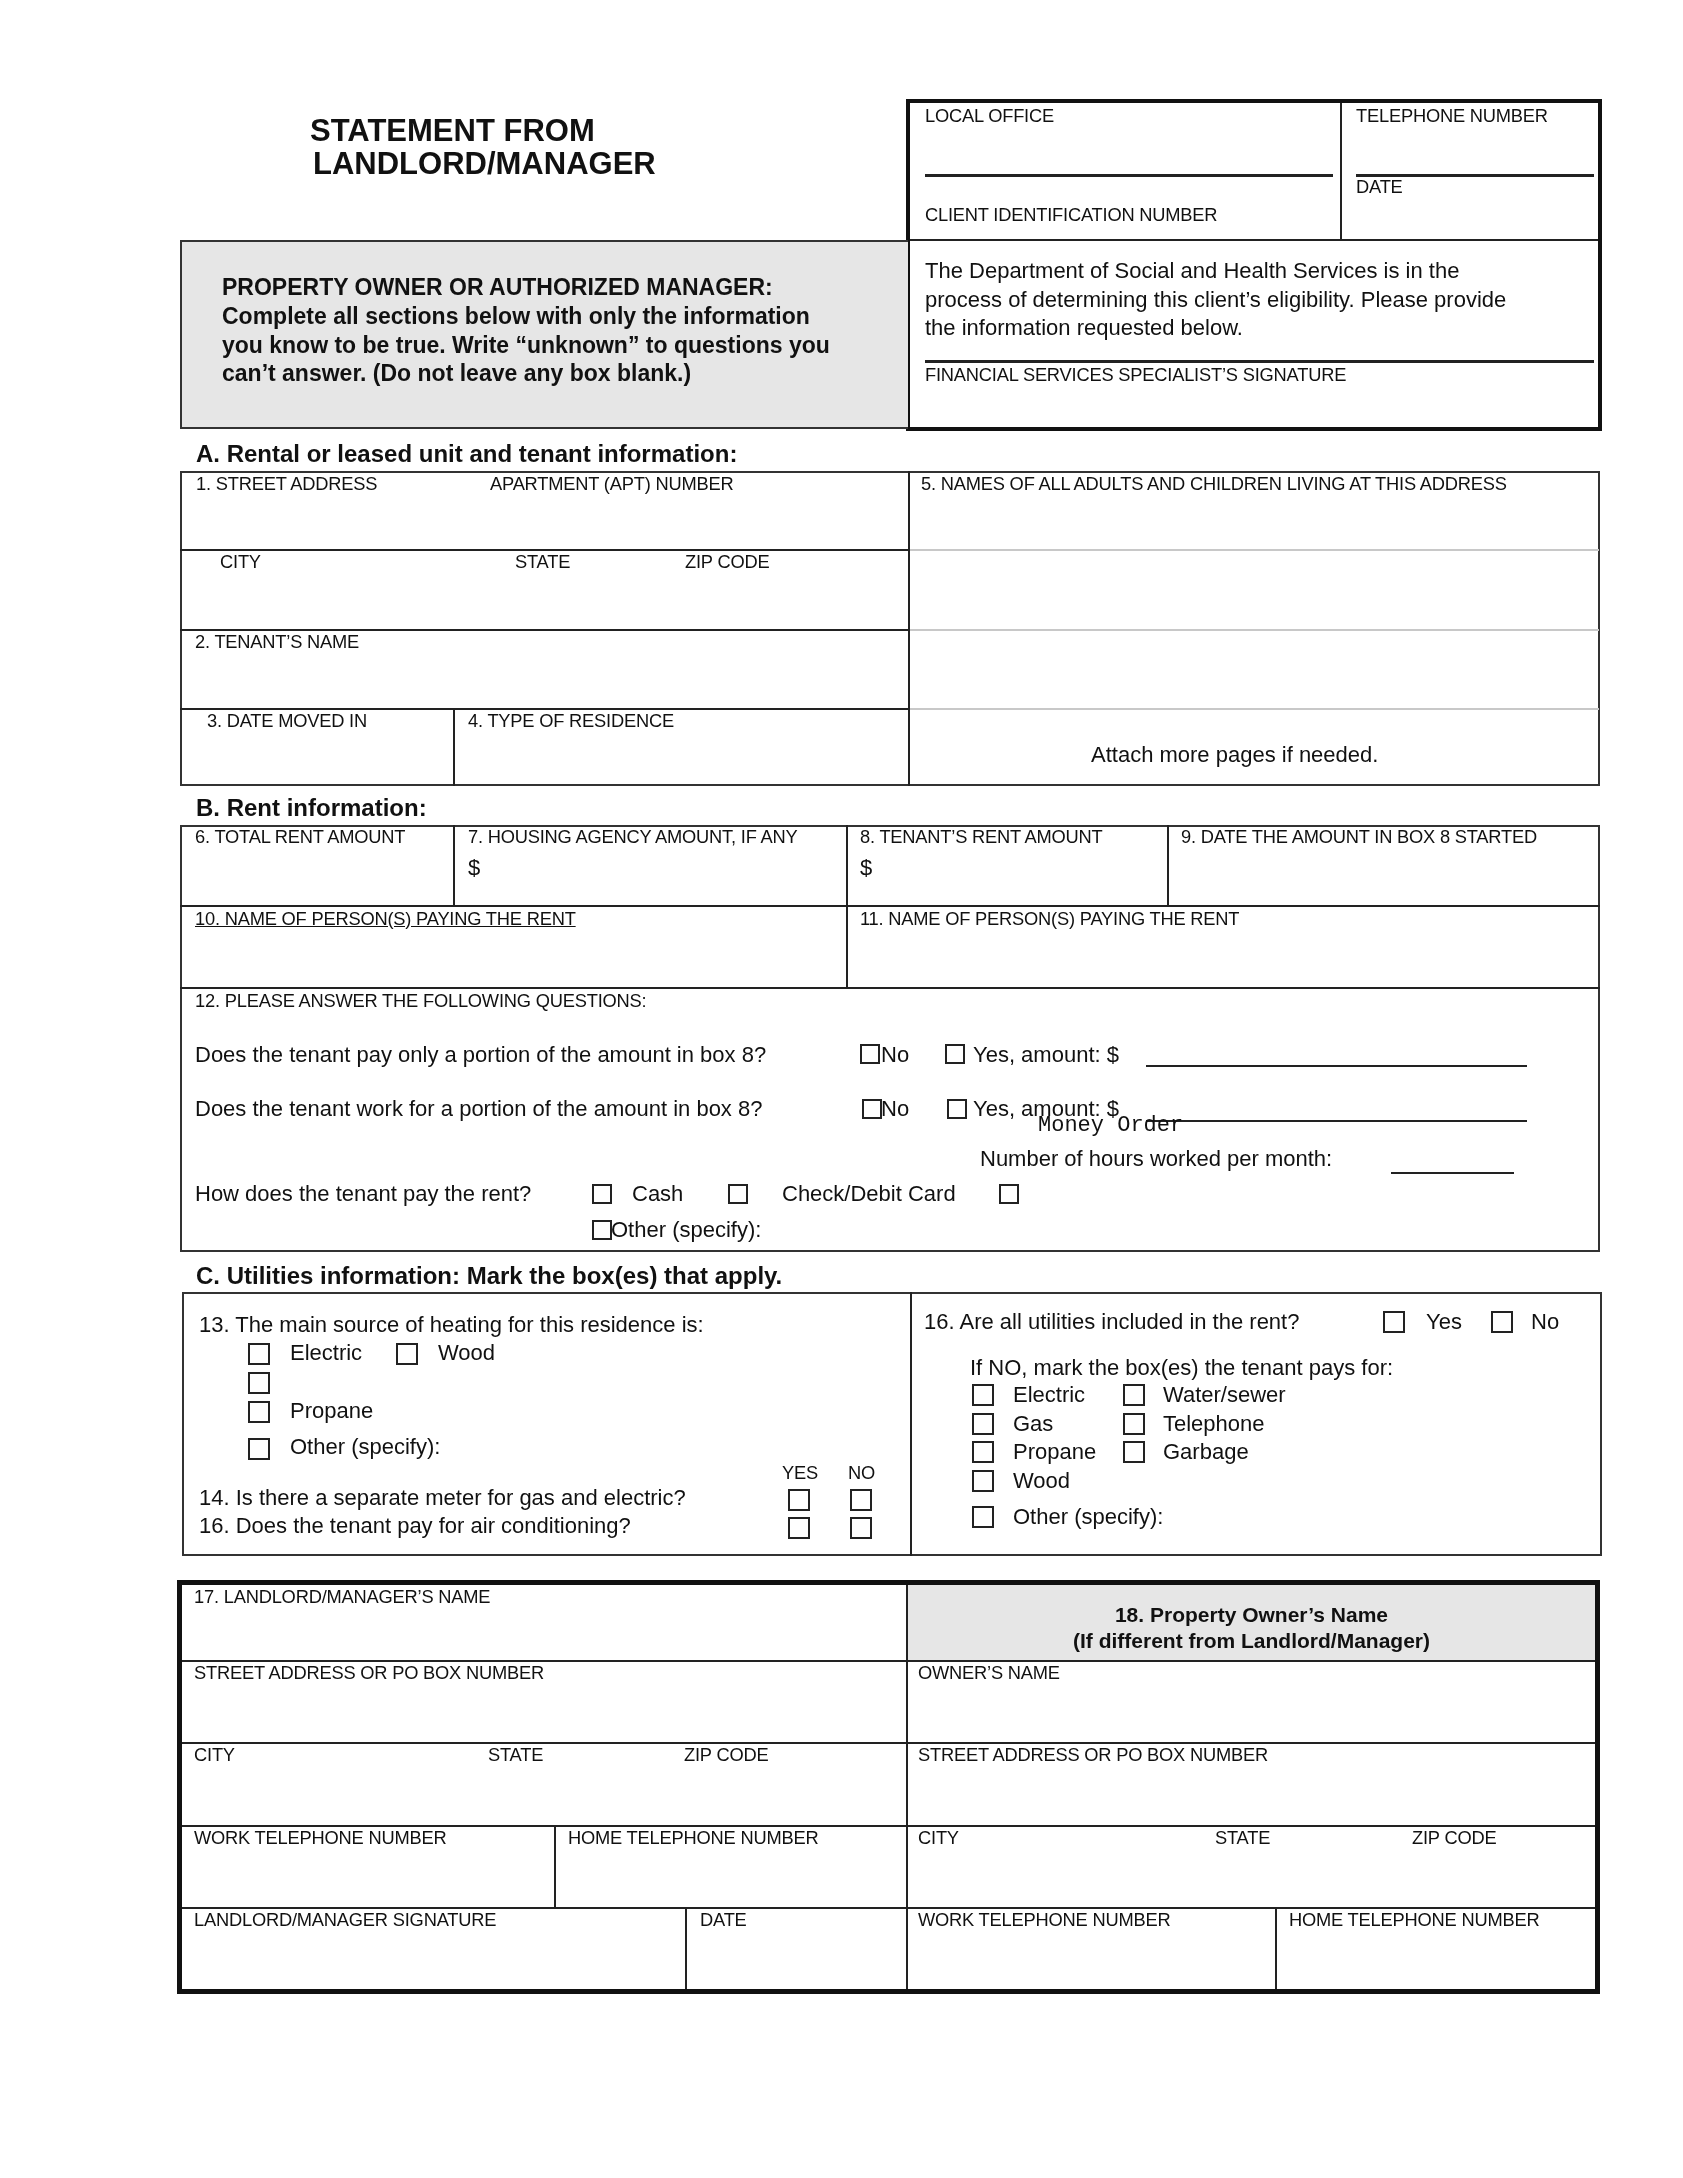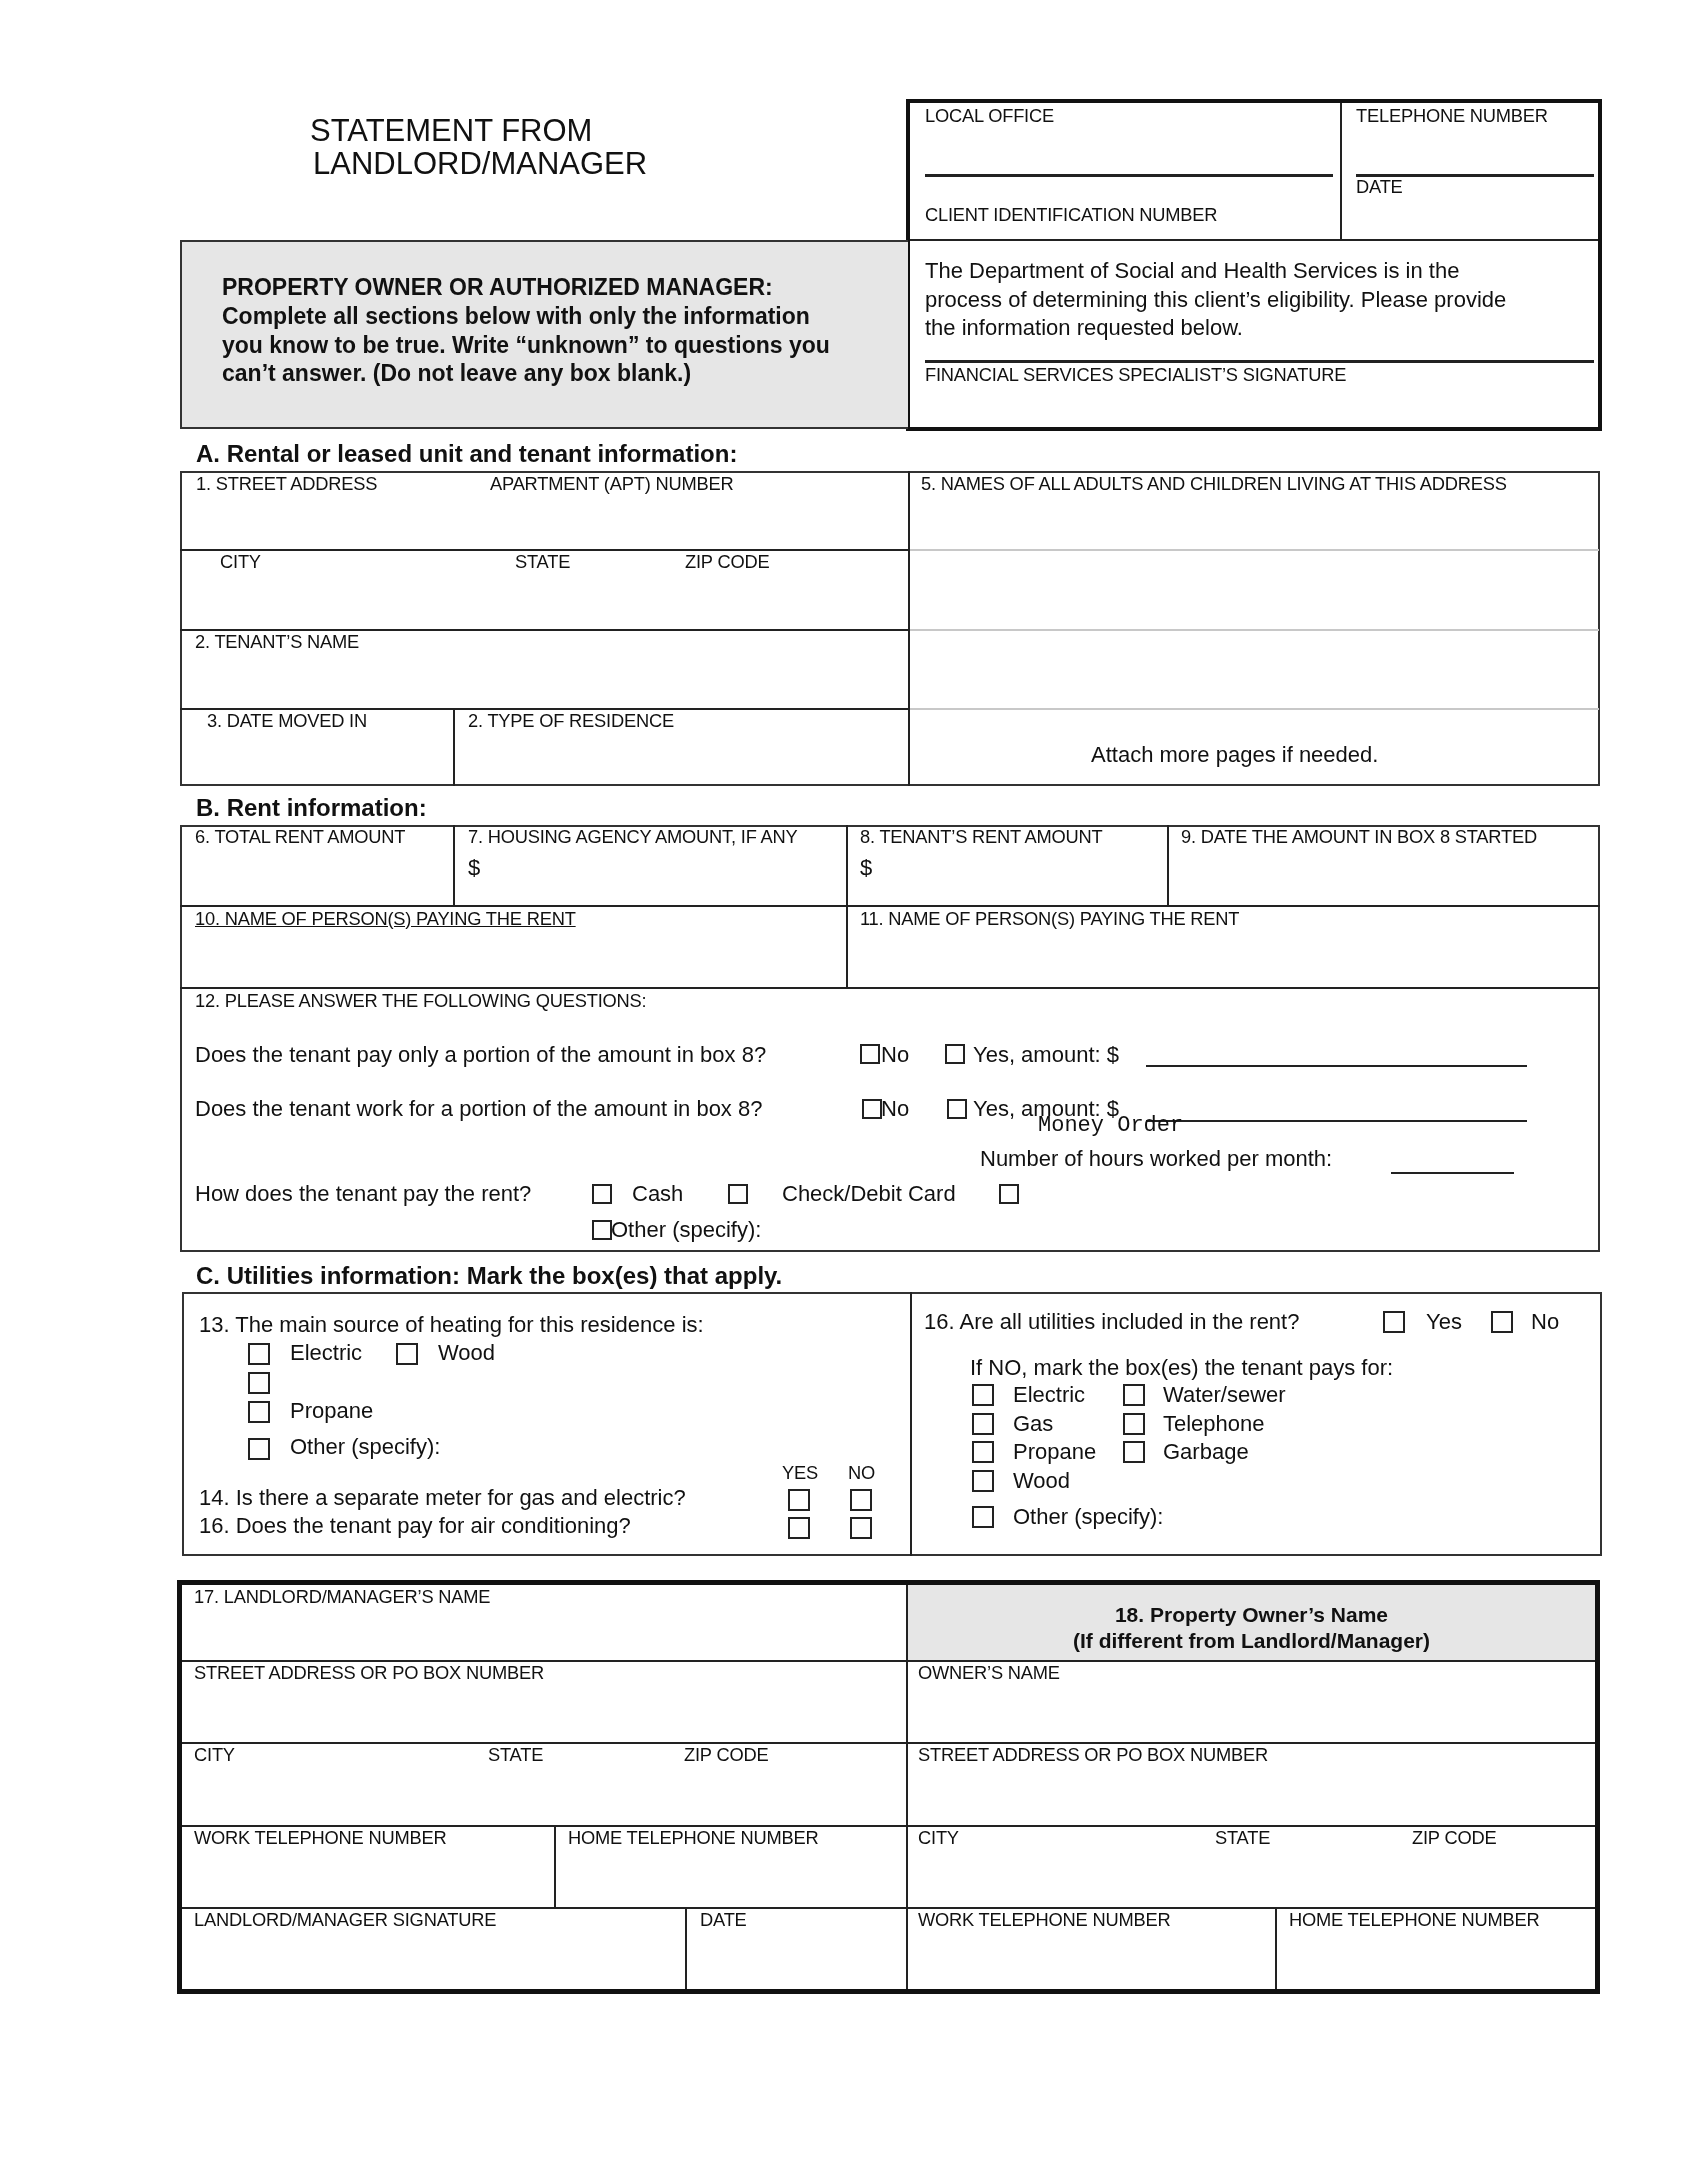--- a/index.html
+++ b/index.html
@@ -1,18 +1,18 @@
 <!DOCTYPE html>
 <html><head>
 <meta charset="utf-8">
 <style>
   html, body { margin: 0; padding: 0; background: #ffffff; }
   body { width: 1683px; height: 2178px; position: relative; font-family: "Liberation Sans", sans-serif; color: #111; overflow: hidden; }
   .abs { position: absolute; }
-  .title { font-weight: normal; font-size: 31px; line-height: 33px; }
+  .title { font-weight: bold; font-size: 31px; line-height: 33px; }
   .lbl { font-size: 18.3px; letter-spacing: -0.2px; white-space: nowrap; }
   .txt { font-size: 22px; white-space: nowrap; }
   .bold { font-weight: bold; }
   .sec { font-weight: bold; font-size: 24px; white-space: nowrap; }
   .cb { position: absolute; width: 20px; height: 20px; border: 2px solid #222; box-sizing: border-box; background: #fff; cursor: pointer; }
   .line { position: absolute; background: #222; }
   .box { position: absolute; box-sizing: border-box; }
   .field { position: absolute; box-sizing: border-box; cursor: text; }
   .gray { background: #e6e6e6; }
 </style>
@@ -64,21 +64,21 @@
 <div class="abs lbl" style="left:490px; top:473px;">APARTMENT (APT) NUMBER</div>
 <div class="field" style="left:182px; top:552px; width:725px; height:75px;"></div>
 <div class="abs lbl" style="left:220px; top:551px;">CITY</div>
 <div class="abs lbl" style="left:515px; top:551px;">STATE</div>
 <div class="abs lbl" style="left:685px; top:551px;">ZIP CODE</div>
 <div class="field" style="left:182px; top:632px; width:725px; height:75px;"></div>
 <div class="abs lbl" style="left:195px; top:631px;">2. TENANT’S NAME</div>
 <div class="field" style="left:182px; top:711px; width:270px; height:73px;"></div>
 <div class="abs lbl" style="left:195px; top:710px;margin-left:12px;">3.  DATE MOVED IN</div>
 <div class="field" style="left:456px; top:711px; width:450px; height:73px;"></div>
-<div class="abs lbl" style="left:468px; top:710px;">2.   TYPE OF RESIDENCE</div>
+<div class="abs lbl" style="left:468px; top:710px;">4.   TYPE OF RESIDENCE</div>
 <div class="field" style="left:911px; top:473px; width:687px; height:234px;"></div>
 <div class="abs lbl" style="left:921px; top:473px;">5. NAMES OF ALL ADULTS AND CHILDREN LIVING AT THIS ADDRESS</div>
 <div class="abs txt" style="left:1091px; top:742px;">Attach more pages if needed.</div>
 
 <div class="abs sec" style="left:196px; top:794px;">B.  Rent information:</div>
 <div class="box" style="left:180px; top:825px; width:1420px; height:427px; border:2px solid #333;"></div>
 <div class="line" style="left:180px; top:905px; width:1420px; height:2px;"></div>
 <div class="line" style="left:180px; top:987px; width:1420px; height:2px;"></div>
 <div class="line" style="left:453px; top:825px; width:2px; height:81px;"></div>
 <div class="line" style="left:846px; top:825px; width:2px; height:163px;"></div>

